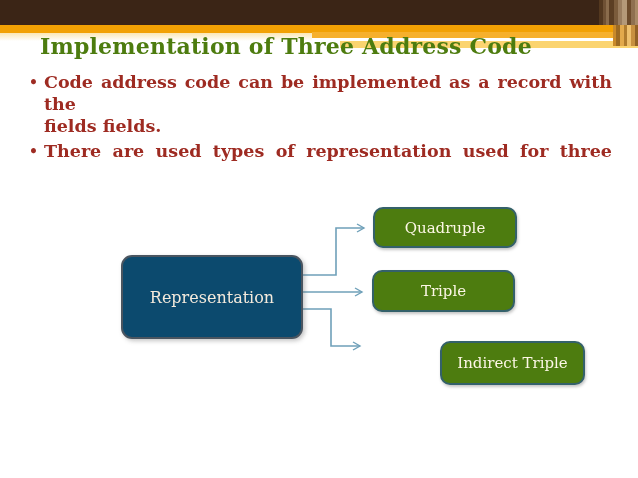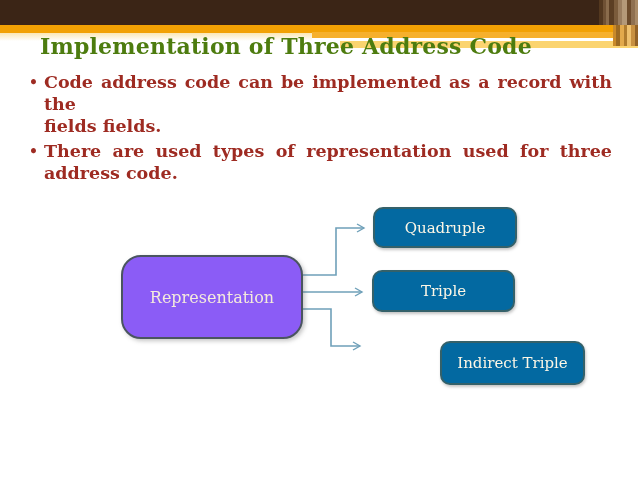--- a/index.html
+++ b/index.html
@@ -124,29 +124,29 @@
   .node {
     position: absolute;
     display: flex;
     align-items: center;
     justify-content: center;
     text-align: center;
   }
   .node-root {
     left: 121px; top: 255px;
     width: 182px; height: 84px;
-    background: #8b5cf6;
+    background: #0c4a6e;
     border: 2px solid #4a5560;
-    border-radius: 20px;
+    border-radius: 11px;
     color: #f4eadc;
     font-size: 16px;
     box-shadow: 2px 2px 4px rgba(90,90,90,0.35);
   }
   .node-child {
-    background: #0369a1;
+    background: #4d7c0f;
     border: 2px solid #34616a;
     border-radius: 10px;
     color: #fdf7e6;
     font-size: 15px;
     box-shadow: 1px 2px 3px rgba(110,110,110,0.4);
   }
   .node-quadruple       { left: 373px; top: 207px; width: 144px; height: 41px; }
   .node-triple          { left: 372px; top: 270px; width: 143px; height: 42px; }
   .node-indirect-triple { left: 392px; top: 341px; width: 145px; height: 44px; margin-left: 48px; }
 </style>
@@ -166,21 +166,20 @@
 
   <h1 class="title">Implementation of Three Address Code</h1>
 
   <ul class="bullets">
     <li>
       <div class="bline justified">Code address code can be implemented as a record with the</div>
       <div class="bline">fields fields.</div>
     </li>
     <li>
       <div class="bline justified">There are used types of representation used for three</div>
-      <div class="bline">address code.</div>
     </li>
   </ul>
 
   <div class="diagram">
 
     <svg class="connectors" width="638" height="478" viewBox="0 0 638 478">
       <defs>
         <marker id="arrow" markerUnits="userSpaceOnUse" markerWidth="11" markerHeight="11" refX="8.5" refY="5.5" orient="auto">
           <path d="M1.5 1.5 L8.5 5.5 L1.5 9.5" fill="none" stroke="#6fa0b9" stroke-width="1.4"></path>
         </marker>

